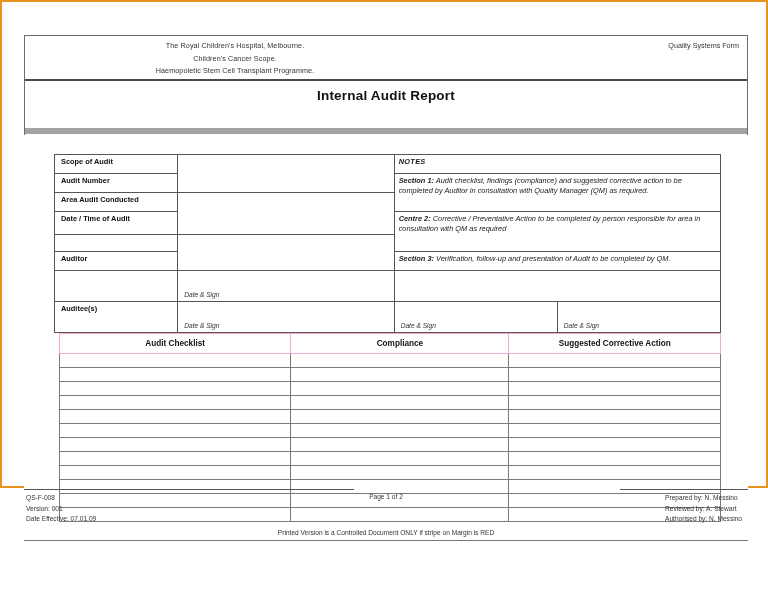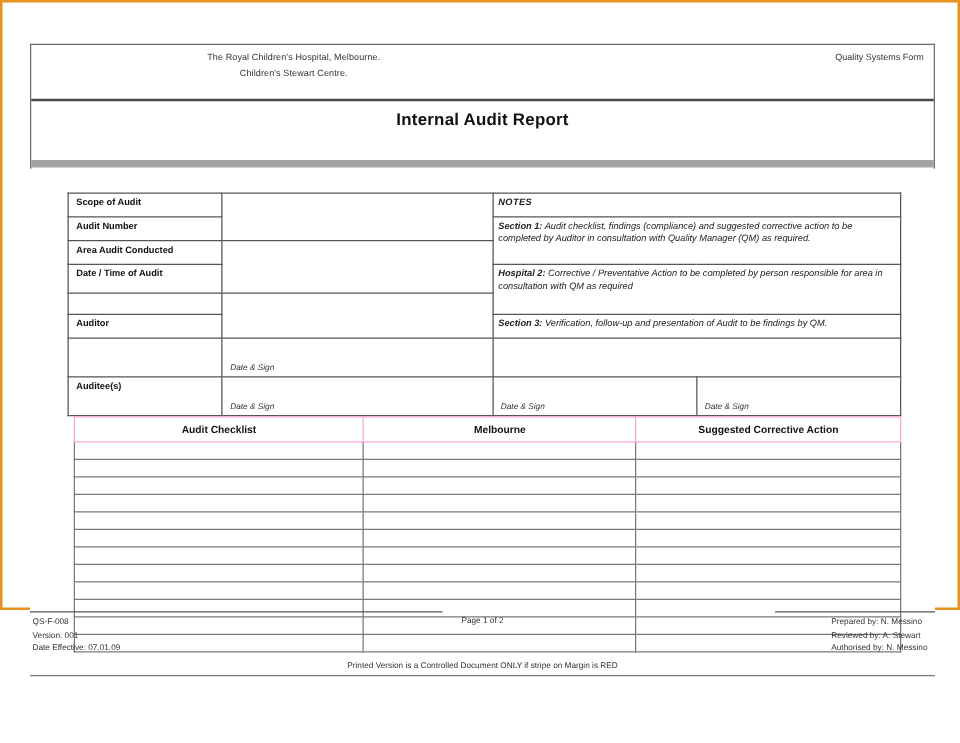--- a/index.html
+++ b/index.html
@@ -247,21 +247,22 @@
 </head>
 <body>
 
 <div id="page-frame">
   <div id="sheet">
 
     <div class="header-block">
       <div class="header-top">
         <div class="org-lines">
           <div class="org-line">The Royal Children's Hospital, Melbourne.</div>
-          <div class="org-line">Children's Stewart Centre.</div>
+          <div class="org-line">Children's Cancer Scope.</div>
+          <div class="org-line">Haemopoietic Stem Cell Transplant Programme.</div>
         </div>
         <div class="form-type">Quality Systems Form</div>
       </div>
       <div class="header-bottom">
         <div class="doc-title">Internal Audit Report</div>
       </div>
     </div>
 
     <div class="info-wrap">
       <table class="info">
@@ -280,29 +281,29 @@
           <tr>
             <td class="lbl lbl-pad">Audit Number</td>
             <td colspan="2" rowspan="2" class="note-txt"><b>Section 1:</b><span> Audit checklist, findings (compliance) and suggested corrective action to be completed by Auditor in consultation with Quality Manager (QM) as required.</span></td>
           </tr>
           <tr>
             <td class="lbl lbl-pad">Area Audit Conducted</td>
             <td rowspan="2"></td>
           </tr>
           <tr>
             <td class="lbl lbl-pad" style="height:18px">Date  / Time of Audit</td>
-            <td colspan="2" rowspan="2" class="note-txt"><b>Hospital 2:</b><span> Corrective / Preventative Action to be completed by person responsible for area in consultation with QM as required</span></td>
+            <td colspan="2" rowspan="2" class="note-txt"><b>Centre 2:</b><span> Corrective / Preventative Action to be completed by person responsible for area in consultation with QM as required</span></td>
           </tr>
           <tr>
             <td style="height:12px"></td>
             <td rowspan="2"></td>
           </tr>
           <tr>
             <td class="lbl lbl-pad">Auditor</td>
-            <td colspan="2" class="note-txt"><b>Section 3:</b><span> Verification, follow-up and presentation of Audit to be findings by QM.</span></td>
+            <td colspan="2" class="note-txt"><b>Section 3:</b><span> Verification, follow-up and presentation of Audit to be completed by QM.</span></td>
           </tr>
           <tr>
             <td style="height:18px"></td>
             <td class="ds-cell">
                 <span class="datesign">Date &amp; Sign</span>
               </td>
             <td colspan="2"></td>
           </tr>
           <tr>
             <td class="lbl lbl-pad">Auditee(s)</td>
@@ -324,21 +325,21 @@
     <div class="checklist-wrap">
       <table class="checklist">
         <colgroup>
           <col style="width:35%">
           <col style="width:33%">
           <col style="width:32%">
         </colgroup>
         <thead>
           <tr>
             <th>Audit Checklist</th>
-            <th>Melbourne</th>
+            <th>Compliance</th>
             <th>Suggested Corrective Action</th>
           </tr>
         </thead>
         <tbody id="checklist-body">
             <tr>
               <td></td>
               <td></td>
               <td></td>
             </tr>
             <tr>

